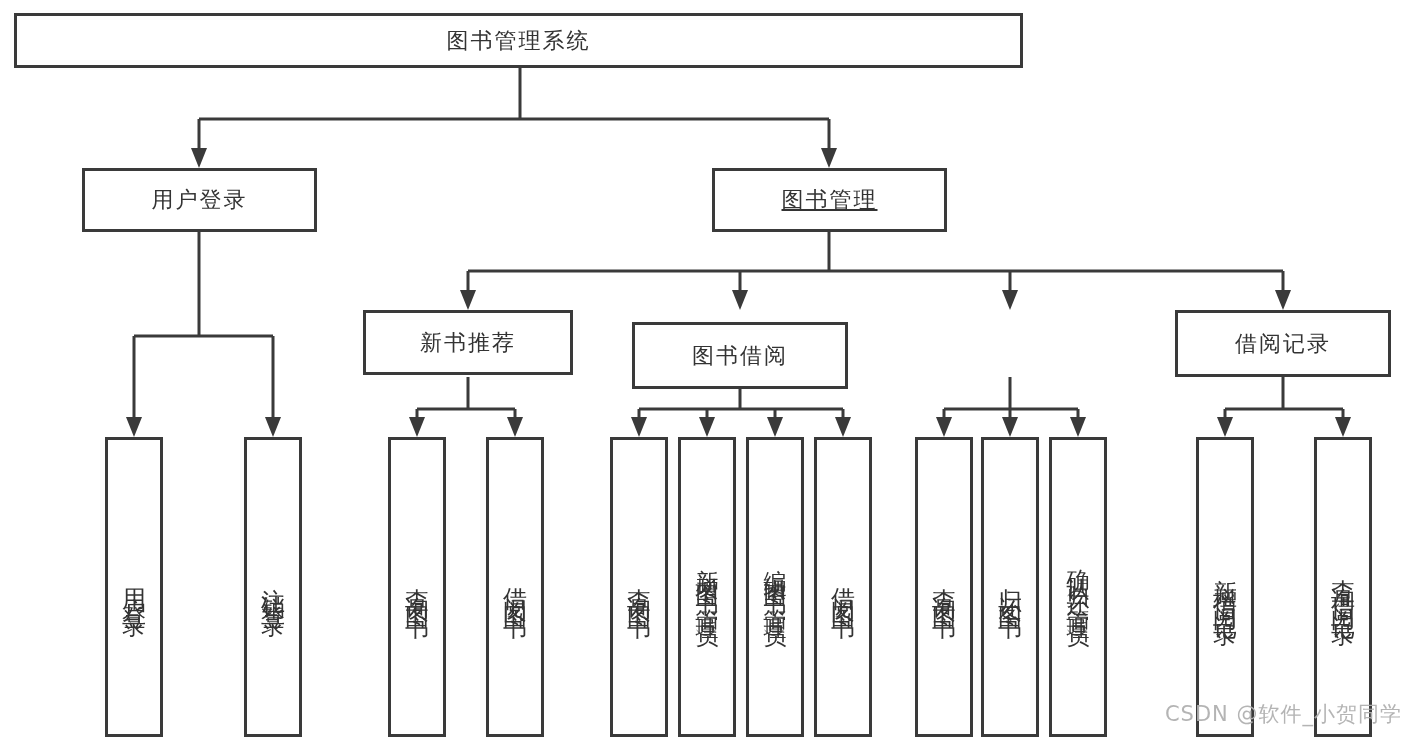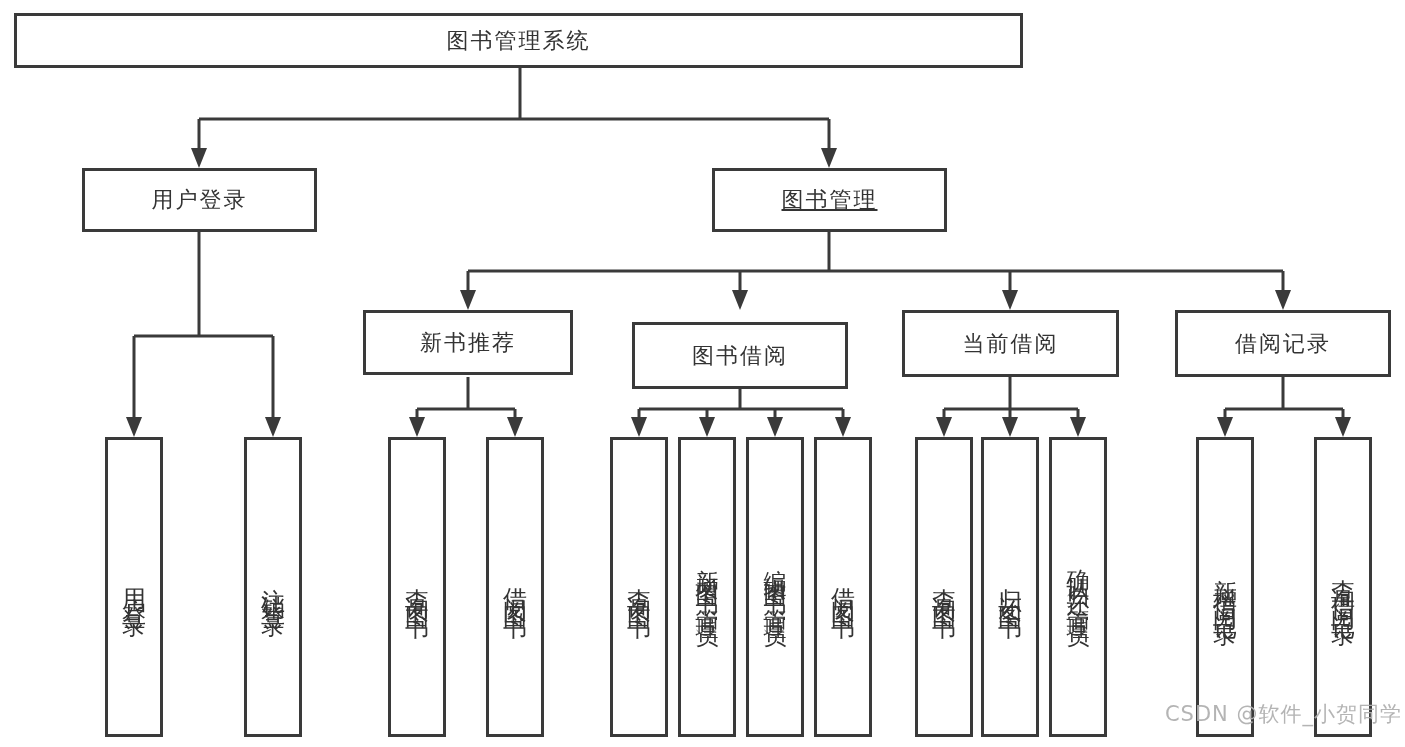--- a/index.html
+++ b/index.html
@@ -85,21 +85,20 @@
     </g>
   </svg>
 
   <div class="node h-node" style="left:14px; top:13px; width:1009px; height:55px;">图书管理系统</div>
 
   <div class="node h-node" style="left:82px; top:168px; width:235px; height:64px;">用户登录</div>
   <div class="node h-node" style="left:712px; top:168px; width:235px; height:64px;text-decoration:underline;">图书管理</div>
 
   <div class="node h-node" style="left:363px; top:310px; width:210px; height:65px;">新书推荐</div>
   <div class="node h-node" style="left:632px; top:310px; width:216px; height:67px;margin-top:12px;">图书借阅</div>
-  <div class="node h-node" style="left:902px; top:310px; width:217px; height:67px;">当前借阅</div>
   <div class="node h-node" style="left:1175px; top:310px; width:216px; height:67px;">借阅记录</div>
 
   <div class="node v-node" style="left:105px; top:437px; width:58px; height:300px;">用户登录</div>
   <div class="node v-node" style="left:244px; top:437px; width:58px; height:300px;">注销登录</div>
   <div class="node v-node" style="left:388px; top:437px; width:58px; height:300px;">查询图书</div>
   <div class="node v-node" style="left:486px; top:437px; width:58px; height:300px;">借阅图书</div>
   <div class="node v-node" style="left:610px; top:437px; width:58px; height:300px;">查询图书</div>
   <div class="node v-node long" style="left:678px; top:437px; width:58px; height:300px;">新增图书（管理员）</div>
   <div class="node v-node long" style="left:746px; top:437px; width:58px; height:300px;">编辑图书（管理员）</div>
   <div class="node v-node" style="left:814px; top:437px; width:58px; height:300px;">借阅图书</div>

